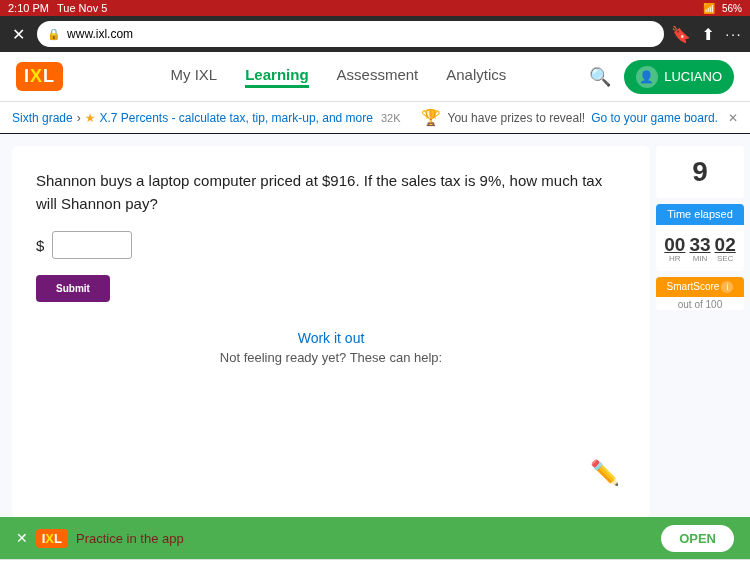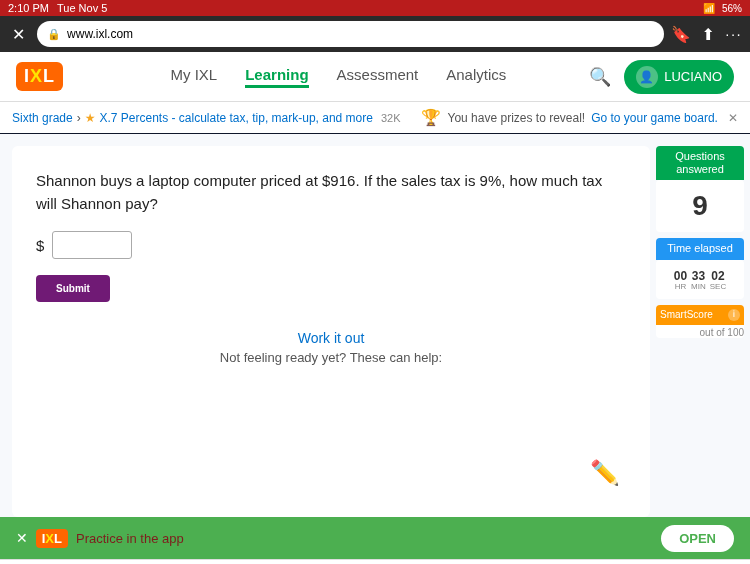--- a/index.html
+++ b/index.html
@@ -101,25 +101,25 @@
     }
     .stat-value { font-size: 28px; color: #333; font-weight: bold; padding: 6px 0; }
     .time-label-box {
       background: #2196f3; color: #fff; border-radius: 4px 4px 0 0;
       font-size: 11px; padding: 4px 6px; line-height: 1.2; text-align: center;
     }
     .time-display {
       display: flex; justify-content: center; align-items: flex-end; gap: 4px; padding: 6px 2px 4px;
     }
     .time-unit { display: flex; flex-direction: column; align-items: center; }
-    .time-num { font-size: 12px; color: #333; font-weight: bold; line-height: 1; }
+    .time-num { font-size: 19px; color: #333; font-weight: bold; line-height: 1; text-decoration: underline; }
     .time-lbl { font-size: 8px; color: #888; }
     .smart-label-box {
       background: #ff9800; color: #fff; border-radius: 4px 4px 0 0;
-      font-size: 10px; padding: 4px 4px; line-height: 1.2; text-align: center; display: flex; align-items: center; justify-content: space-between; gap: 2px;
+      font-size: 10px; padding: 4px 4px; line-height: 1.2; text-align: center; display: flex; align-items: center; justify-content: center; gap: 2px;
     }
     .smart-info { background: rgba(255,255,255,0.3); border-radius: 50%; width: 12px; height: 12px; font-size: 9px; display: flex; align-items: center; justify-content: center; }
     .smart-value { font-size: 32px; color: #333; font-weight: bold; padding: 6px 0; }
 
     
     .bottom-banner {
       background: #4caf50; display: flex; align-items: center; justify-content: space-between;
       padding: 8px 16px; height: 42px;
     }
     .banner-left { display: flex; align-items: center; gap: 8px; }
@@ -214,21 +214,20 @@
       <div class="work-it-out">Work it out</div>
       <div class="help-text">Not feeling ready yet? These can help:</div>
     </div>
 
     <span class="pencil-icon">✏️</span>
   </div>
 
   <div class="stats-panel">
 
     <div>
-      <div class="stat-label-box">Questions answered</div>
       <div class="stat-box">
         <div class="stat-value">9</div>
       </div>
     </div>
 
     <div>
       <div class="time-label-box">Time elapsed</div>
       <div class="stat-box">
         <div class="time-display">
           <div class="time-unit">
@@ -245,21 +244,21 @@
           </div>
         </div>
       </div>
     </div>
 
     <div>
       <div class="smart-label-box">
         <span>SmartScore</span>
         <span class="smart-info">ℹ</span>
       </div>
-      <div style="background:#fff; border-radius: 0 0 4px 4px; font-size:10px; color:#888; text-align:right; padding-top:2px;">out of 100</div>
+      <div style="background:#fff; border-radius: 0 0 4px 4px; font-size:10px; color:#888; text-align:center; padding-top:2px;">out of 100</div>
     </div>
   </div>
 </div>
 
 <div class="bottom-banner">
   <div class="banner-left">
     <span class="banner-close">✕</span>
     <span class="banner-ixl">I<span>X</span>L</span>
     <span class="banner-text">Practice in the app</span>
   </div>

